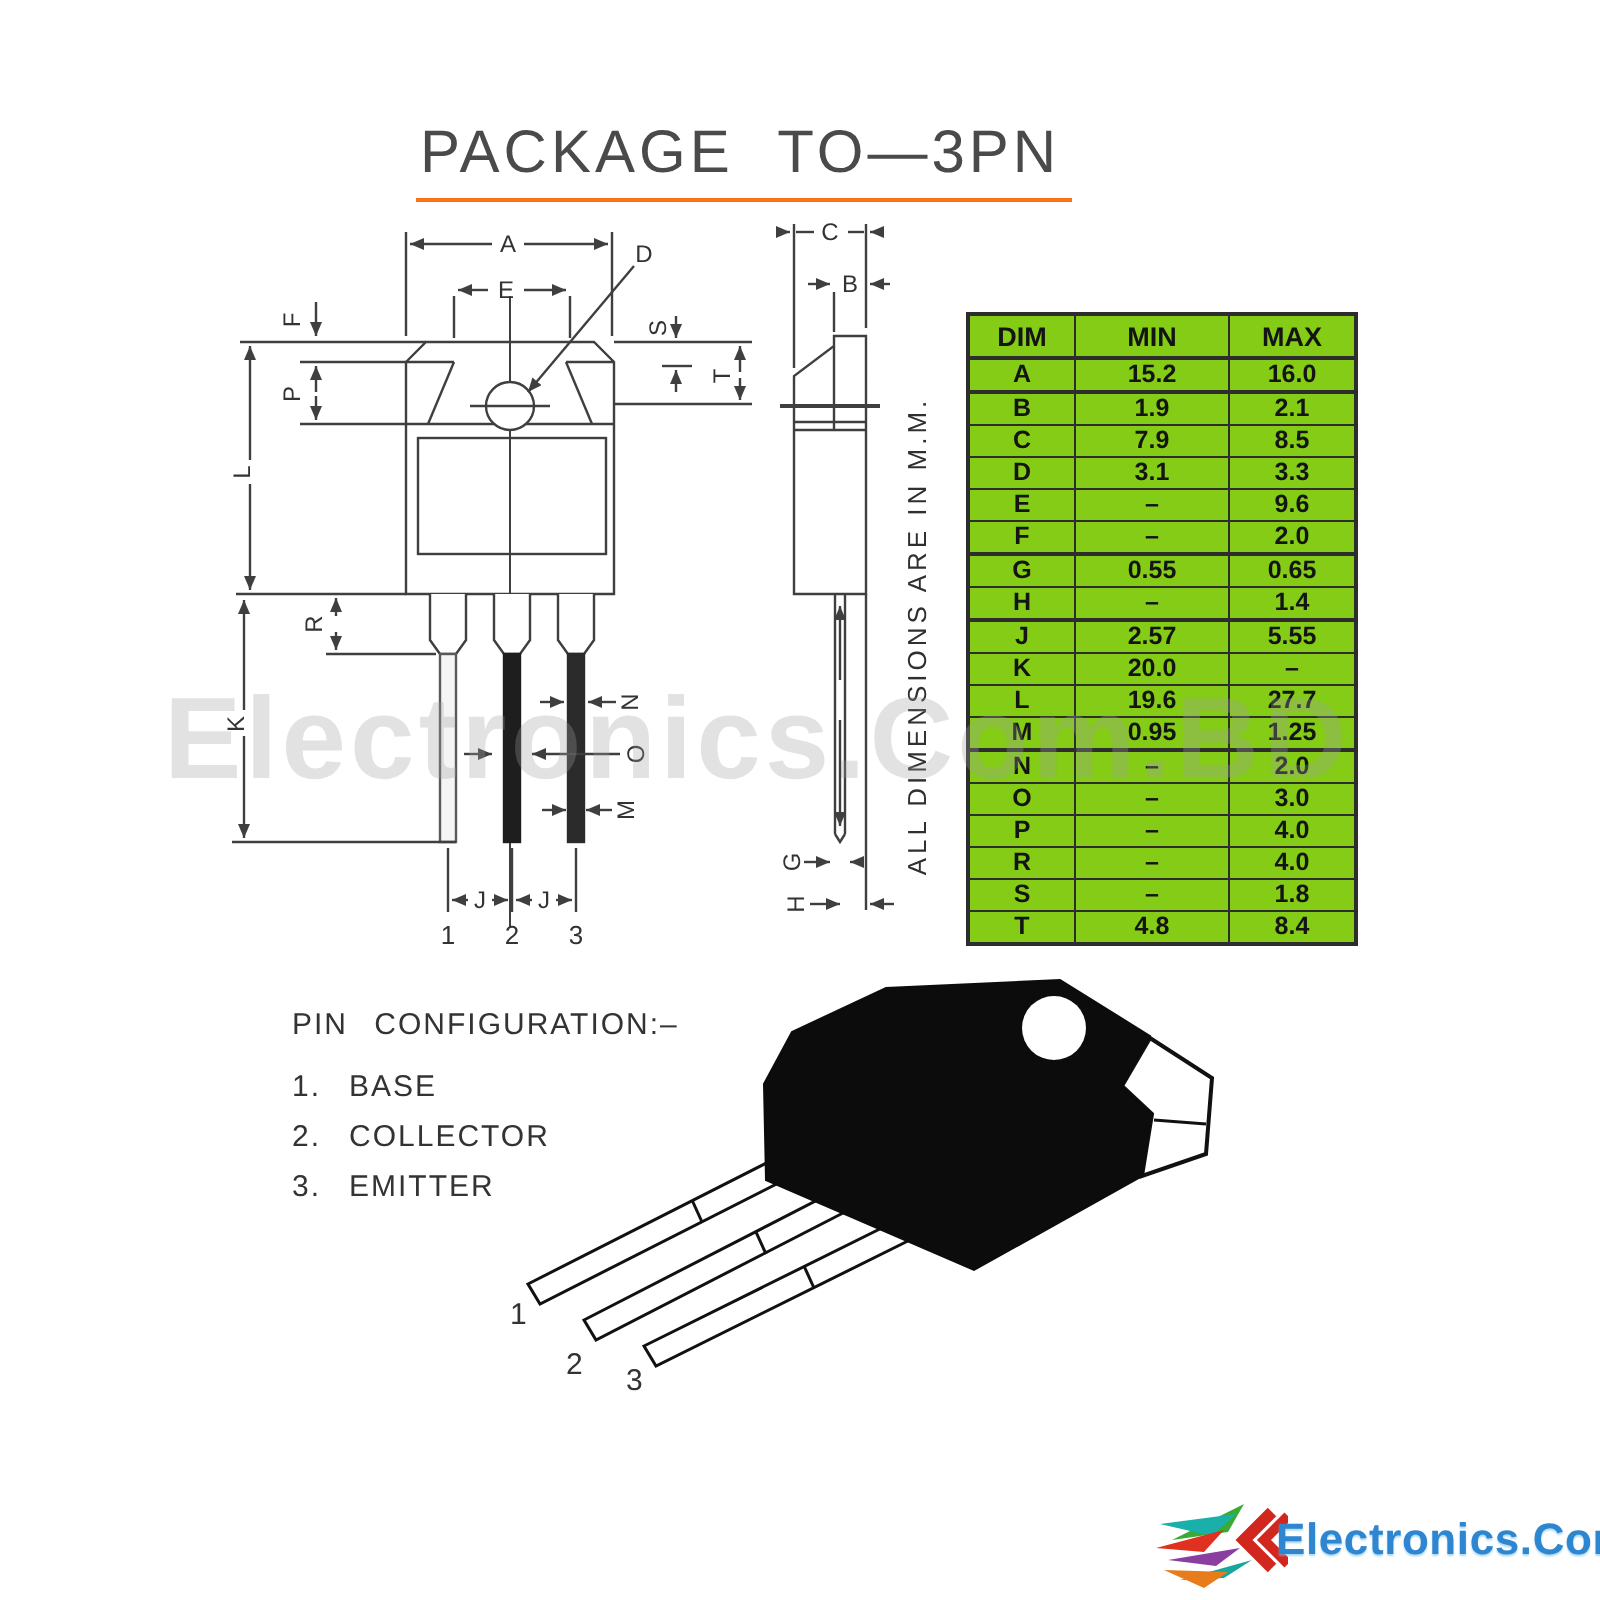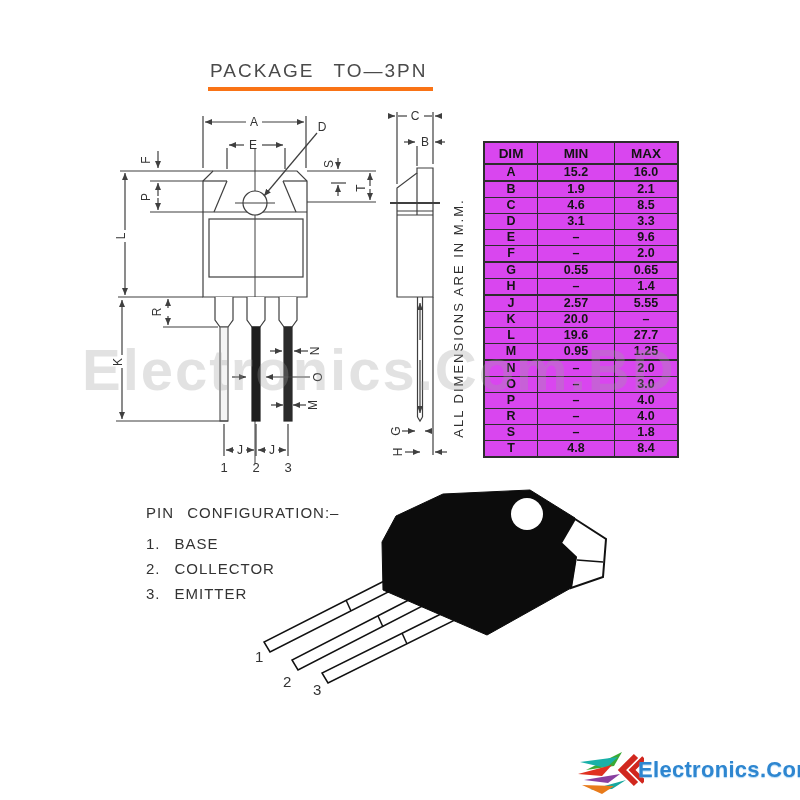--- a/index.html
+++ b/index.html
@@ -1,24 +1,24 @@
 <!DOCTYPE html>
 <html><head>
 <meta charset="utf-8">
 <style>
   html,body{margin:0;padding:0;background:#fff;}
   body{width:800px;height:800px;position:relative;overflow:hidden;
        font-family:"Liberation Sans",sans-serif;}
   .title{position:absolute;left:208px;top:60px;z-index:10;
-         font-size:19px;letter-spacing:2px;word-spacing:12px;color:#4a4a4a;
-         border-bottom:4px solid #f97316;padding:0 6px 5px 2px;white-space:nowrap;}
+         font-size:30px;letter-spacing:2px;word-spacing:12px;color:#4a4a4a;
+         border-bottom:2px solid #f97316;padding:0 6px 5px 2px;white-space:nowrap;}
   .drawing{position:absolute;left:0;top:0;z-index:5;}
-  .dim-table{position:absolute;left:483px;top:141px;z-index:8;
+  .dim-table{position:absolute;left:483px;top:156px;z-index:8;
              border-collapse:collapse;table-layout:fixed;width:190px;
-             background:#d946ef;border:2px solid #2d2d2d;}
+             background:#84cc16;border:2px solid #2d2d2d;}
   .dim-table th,.dim-table td{border:1px solid #2d2d2d;text-align:center;
              padding:0;font-size:12.5px;font-weight:bold;color:#141414;}
   .dim-table th{height:20px;font-size:13.5px;}
   .dim-table td{height:15px;line-height:15px;}
   .dim-table tr.row-thick th,.dim-table tr.row-thick td{border-bottom-width:2px;}
   .vnote{font-size:13px;letter-spacing:2px;fill:#2f2f2f;}
   .pincfg{position:absolute;left:146px;top:504px;z-index:10;color:#333;}
   .pincfg .hd{font-size:15px;letter-spacing:1px;word-spacing:8px;margin-bottom:10px;text-align:center;}
   .pincfg .row{display:flex;gap:14px;font-size:15px;letter-spacing:1px;line-height:25px;}
   .watermark{position:absolute;left:82px;top:336px;z-index:30;pointer-events:none;
@@ -211,21 +211,21 @@
         <td>15.2</td>
         <td>16.0</td>
       </tr>
       <tr>
         <td>B</td>
         <td>1.9</td>
         <td>2.1</td>
       </tr>
       <tr>
         <td>C</td>
-        <td>4.6</td>
+        <td>7.9</td>
         <td>8.5</td>
       </tr>
       <tr>
         <td>D</td>
         <td>3.1</td>
         <td>3.3</td>
       </tr>
       <tr>
         <td>E</td>
         <td>–</td>

